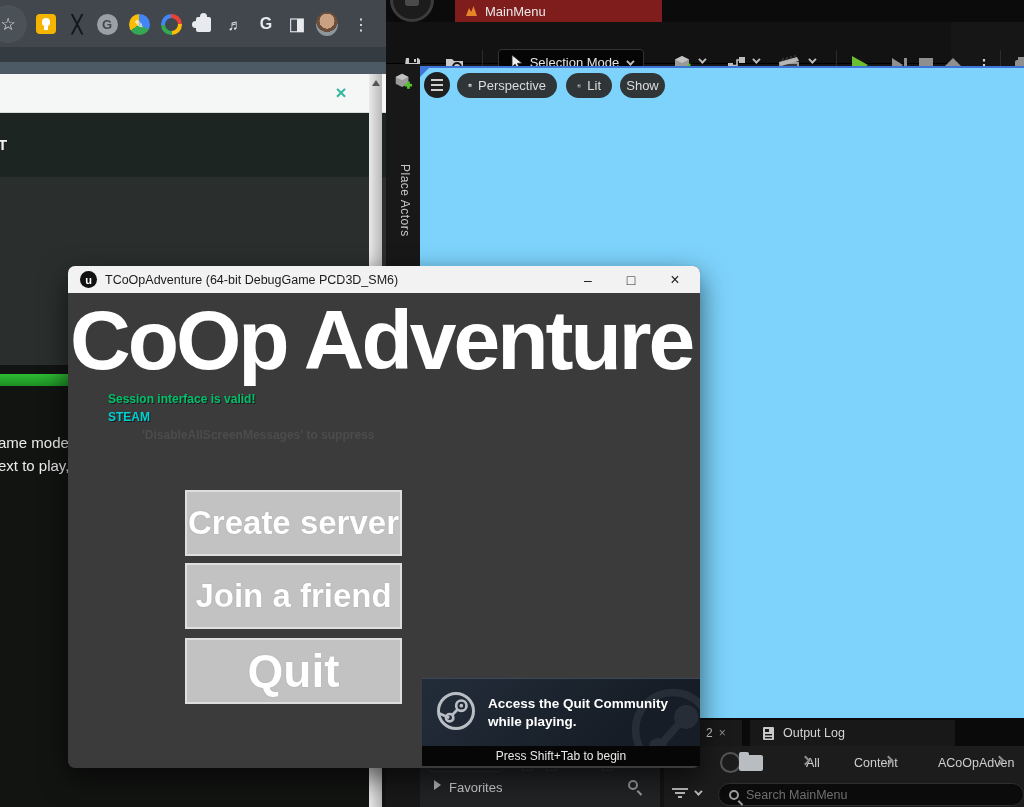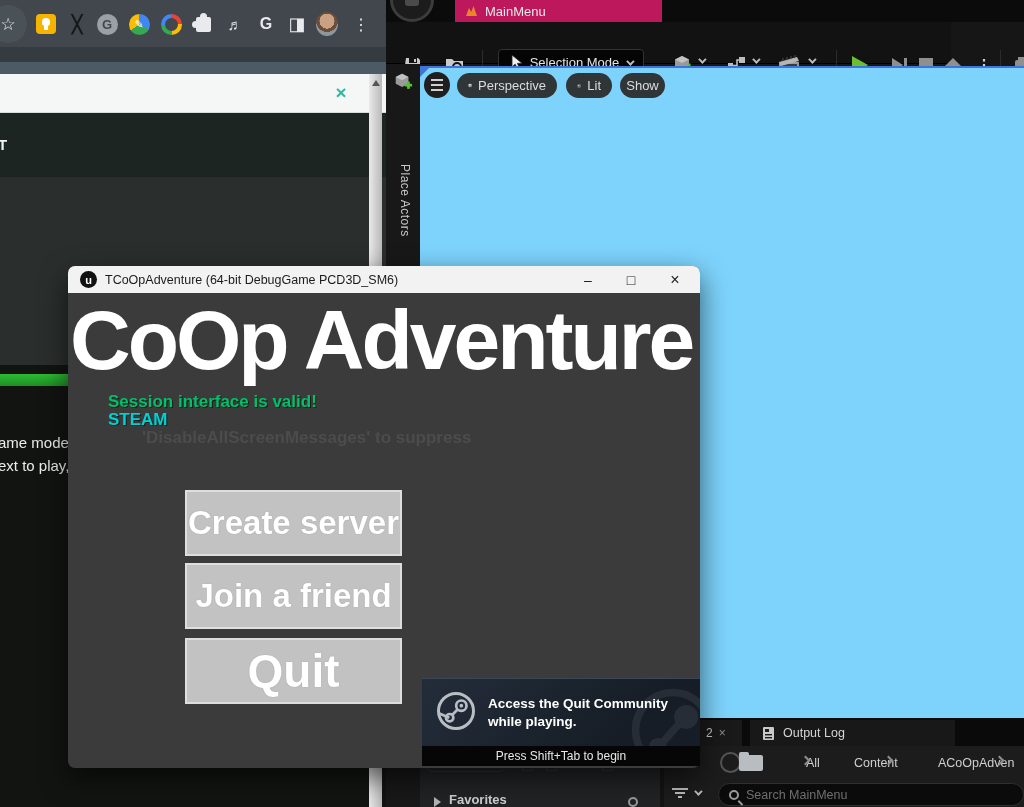--- a/index.html
+++ b/index.html
@@ -36,21 +36,21 @@
   .progress { left:0; top:374px; width:205px; height:12px; background:linear-gradient(#2dbb33,#1d8f24); }
   .snippet { color:#ececec; font-size:15px; font-weight:500; }
   .v-scroll { left:369px; top:74px; width:13px; height:733px; background:linear-gradient(90deg,#e9e9e9,#b9b9b9); }
   .v-scroll .up { position:absolute; left:3px; top:6px; width:0; height:0; border-left:4px solid transparent; border-right:4px solid transparent; border-bottom:6px solid #555; }
 
   
   #editor { left:386px; top:0; width:638px; height:807px; background:#161616; }
   .ed-titlebar { left:0; top:0; width:638px; height:22px; background:#0b0b0b; }
   .ed-logo { position:absolute; left:4px; top:-22px; width:44px; height:44px; border-radius:50%; background:#1c1c1c; border:3px solid #3c3c3c; }
   .ed-logo::after { content:""; position:absolute; left:12px; top:14px; width:14px; height:11px; border-radius:3px; background:#4a4a4a; }
-  .ed-tab { position:absolute; left:69px; top:0; width:207px; height:22px; background:#be185d; display:flex; align-items:center; gap:7px; padding-left:10px; color:#e8e8e8; font-size:13px; }
+  .ed-tab { position:absolute; left:69px; top:0; width:207px; height:22px; background:#7f1d1d; display:flex; align-items:center; gap:7px; padding-left:10px; color:#e8e8e8; font-size:13px; }
   .ed-toolbar { left:0; top:22px; width:565px; height:42px; background:#121212; border-bottom:1px solid #000; }
   .tbtn { position:absolute; top:30px; width:26px; height:26px; display:flex; align-items:center; justify-content:center; }
   .vsep { position:absolute; top:28px; width:1px; height:30px; background:#2c2c2c; }
   .selmode { position:absolute; left:112px; top:27px; width:146px; height:27px; background:#050505; border:1px solid #333; border-radius:4px; display:flex; align-items:center; justify-content:center; gap:7px; color:#e3e3e3; font-size:13px; }
   .chev { width:8px; height:8px; border-right:2px solid #bdbdbd; border-bottom:2px solid #bdbdbd; transform:rotate(45deg) translateY(-2px); display:inline-block; }
   .chev.sm { width:6px; height:6px; }
   .blue-line { left:34px; top:66px; width:604px; height:2px; background:#3f74d8; }
   .place-strip { left:0; top:64px; width:34px; height:743px; background:#181818; }
   .place-label { position:absolute; left:26px; top:100px; transform:rotate(90deg); transform-origin:0 0; white-space:nowrap; color:#c8c8c8; font-size:12px; letter-spacing:0.5px; }
   .viewport { left:34px; top:68px; width:604px; height:650px; background:#7dd3fc; }
@@ -72,34 +72,34 @@
   .search-row { left:34px; top:781px; width:604px; height:26px; background:#1c1c1c; }
   .funnel { position:absolute; left:252px; top:7px; width:16px; height:12px; }
   .funnel i { display:block; height:2px; background:#bdbdbd; margin-bottom:2px; }
   .funnel i:nth-child(1){ width:16px; } .funnel i:nth-child(2){ width:10px; margin-left:3px; } .funnel i:nth-child(3){ width:4px; margin-left:6px; }
   .search-pill { position:absolute; left:298px; top:2px; width:306px; height:23px; background:#0b0b0b; border:1px solid #2f2f2f; border-radius:12px; display:flex; align-items:center; gap:7px; padding:0 10px; }
   .search-pill input { background:transparent; border:none; outline:none; color:#a8a8a8; font-size:12.5px; width:240px; font-family:"Liberation Sans",sans-serif; }
   .search-pill input::placeholder { color:#6f6f6f; }
   .mag { width:10px; height:10px; border:2px solid #9a9a9a; border-radius:50%; position:relative; flex:0 0 auto; }
   .mag::after { content:""; position:absolute; left:8px; top:8px; width:6px; height:2px; background:#9a9a9a; transform:rotate(45deg); transform-origin:0 0; }
   .cb-left { left:34px; top:746px; width:244px; height:61px; background:#212325; border-right:4px solid #141414; }
-  .fav-row { position:absolute; left:0px; top:34px; width:240px; height:27px; display:flex; align-items:flex-end; color:#cfcfcf; font-size:13px; font-weight:bold; }
+  .fav-row { position:absolute; left:0px; top:34px; width:240px; height:27px; display:flex; align-items:flex-start; color:#cfcfcf; font-size:13px; font-weight:normal; }
   .fav-tri { width:0; height:0; border-top:5px solid transparent; border-bottom:5px solid transparent; border-left:7px solid #b5b5b5; margin:0 8px 0 14px; }
   .ghost-row { position:absolute; left:6px; top:12px; width:232px; height:16px; opacity:0.65; }
   .ghost-pill { position:absolute; left:0; top:0; width:80px; height:14px; border:1px solid #3a3a3a; border-radius:7px; }
   .ghost-sq { position:absolute; top:2px; width:11px; height:11px; border:1px solid #3a3a3a; }
 
   
   #gamewin { left:68px; top:266px; width:632px; height:502px; border-radius:7px; background:#3b3b3b; box-shadow:0 10px 28px rgba(0,0,0,0.6); overflow:hidden; }
   .gw-titlebar { left:0; top:0; width:632px; height:27px; background:#f2f2f2; display:flex; align-items:center; }
   .ue-badge { position:absolute; left:12px; top:5px; width:17px; height:17px; border-radius:50%; background:#111; color:#fff; font-size:11px; font-weight:bold; display:flex; align-items:center; justify-content:center; }
   .gw-title { position:absolute; left:37px; top:7px; font-size:12.5px; color:#1b1b1b; }
   .win-ctl { position:absolute; top:0px; width:30px; height:27px; display:flex; align-items:center; justify-content:center; color:#222; font-size:14px; }
   .gw-heading { position:absolute; left:2px; top:28px; font-size:84px; font-weight:bold; letter-spacing:-3px; color:#fff; line-height:1.1; white-space:nowrap; }
-  .dbg { position:absolute; font-size:17px; font-weight:bold; text-shadow:1px 1px 0 #1a1a1a; }
+  .dbg { position:absolute; font-size:12px; font-weight:bold; text-shadow:1px 1px 0 #1a1a1a; }
   .menu-btn { position:absolute; left:117px; width:217px; height:66px; background:#c2c2c2; border:2px solid #dedede; display:flex; align-items:center; justify-content:center; color:#fff; font-weight:bold; font-size:33px; text-shadow:0 0 1px rgba(110,110,110,0.6); }
 
   
   #steam-toast { left:422px; top:678px; width:278px; height:88px; background:linear-gradient(135deg,#232d3a 0%,#161d26 70%); border-top:1px solid #3b4756; overflow:hidden; }
   .steam-logo { position:absolute; left:14px; top:12px; width:40px; height:40px; }
   .steam-water { position:absolute; right:-18px; top:6px; width:90px; height:90px; opacity:0.07; }
   .toast-msg { position:absolute; left:66px; top:16px; width:205px; color:#fff; font-size:13.5px; font-weight:bold; line-height:1.35; }
   .toast-bar { position:absolute; left:0; bottom:0; width:278px; height:20px; background:#060606; color:#e8e8e8; font-size:12px; display:flex; align-items:center; justify-content:center; }
 
   svg { display:block; }

